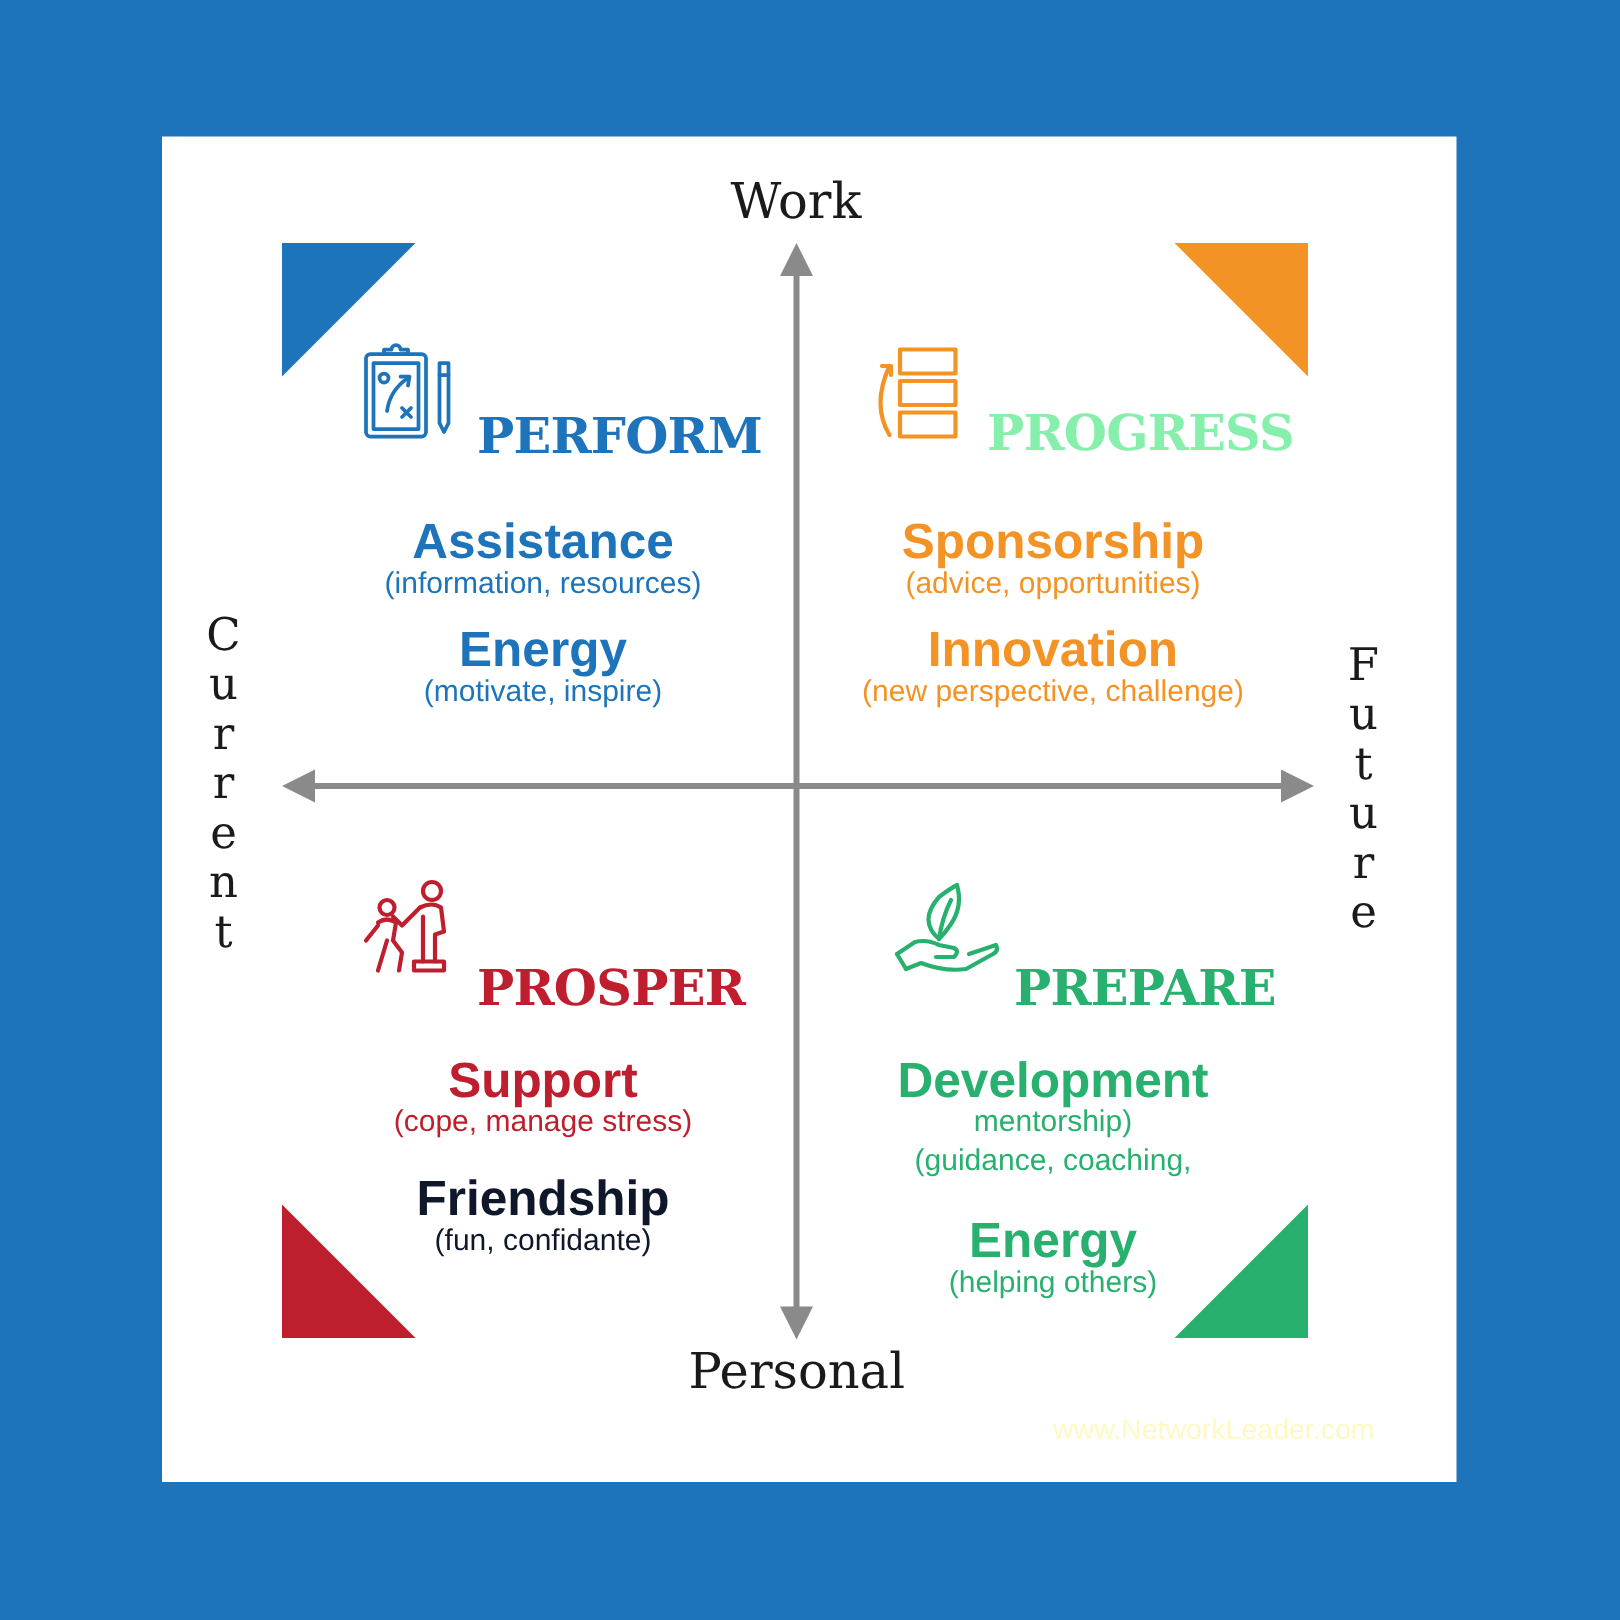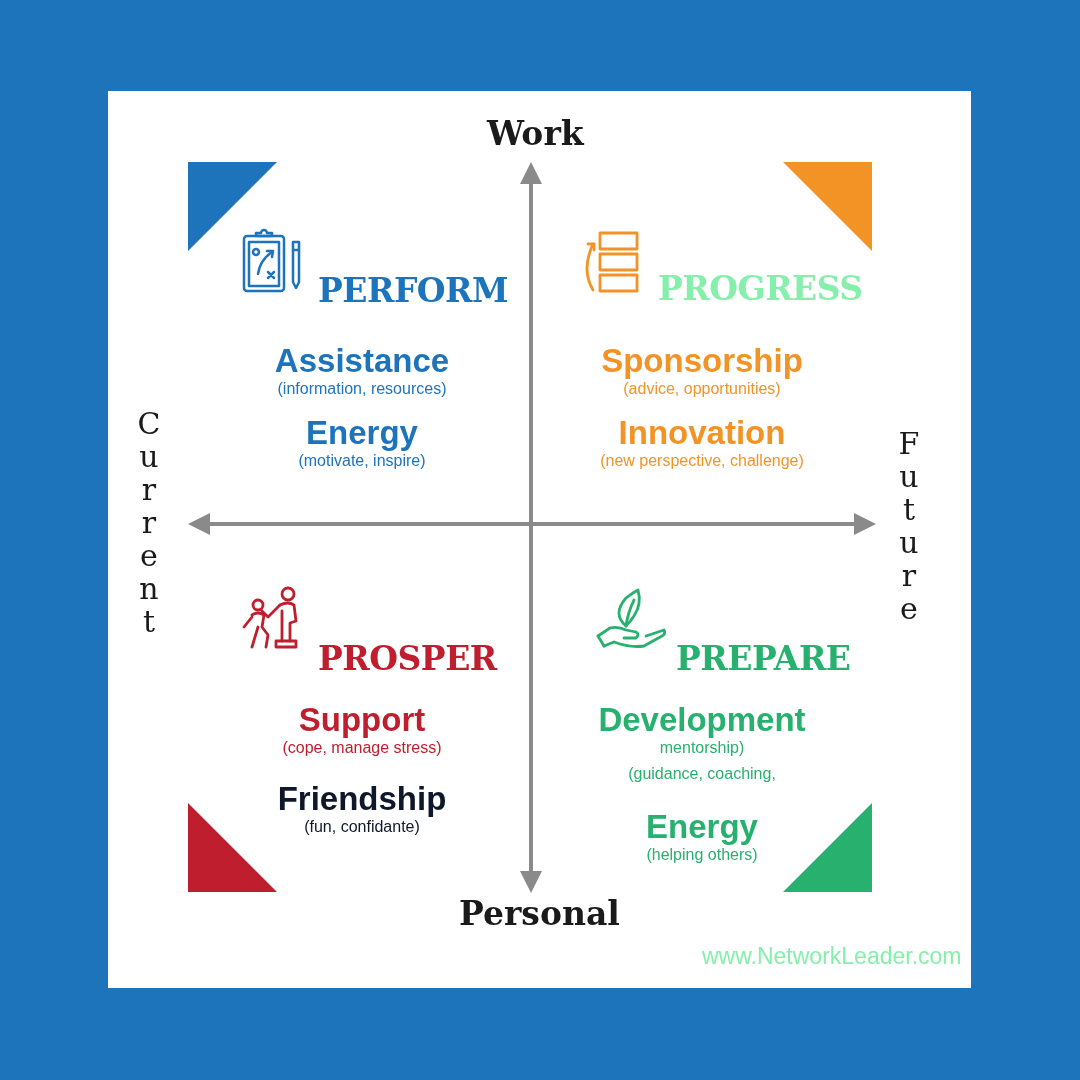--- a/index.html
+++ b/index.html
@@ -1,27 +1,27 @@
 <!DOCTYPE html>
 <html><head>
 <meta charset="utf-8">
 <style>
   html, body { margin:0; padding:0; }
   body { width:1080px; height:1080px; background:#1d74bb; position:relative; overflow:hidden; font-family:"Liberation Sans", sans-serif; }
   .panel { position:absolute; left:108px; top:91px; width:863px; height:897px; background:#ffffff; }
   .abs { position:absolute; }
   .tri { position:absolute; width:0; height:0; }
-  .axis-label { position:absolute; font-family:"DejaVu Serif", serif; color:#1a1a1a; font-size:33px; font-weight:700; }
+  .axis-label { position:absolute; font-family:"DejaVu Serif", serif; color:#1a1a1a; font-size:33px; font-weight:400; }
   .vert { position:absolute; font-family:"DejaVu Serif", serif; color:#1a1a1a; font-size:30px; line-height:33px; text-align:center; width:40px; }
   .vert span { display:block; }
   .qtitle { position:absolute; font-family:"DejaVu Serif", serif; font-weight:bold; font-size:33px; letter-spacing:-0.5px;margin-top:28px; }
   .item { position:absolute; text-align:center; }
   .item .h { font-family:"Liberation Sans", sans-serif; font-weight:bold; font-size:33px; line-height:30px; }
-  .item .s { font-family:"Liberation Sans", sans-serif; font-size:16px; line-height:26px; }
-  .footer { position:absolute; font-family:"Liberation Sans", sans-serif; font-size:23px; color:#86efac; }
+  .item .s { font-family:"Liberation Sans", sans-serif; font-size:20px; line-height:26px; }
+  .footer { position:absolute; font-family:"Liberation Sans", sans-serif; font-size:19px; color:#fef9c3; }
 </style>
 </head>
 <body>
 
 <div class="panel"></div>
 
 <div class="tri" style="left:188px;top:162px;border-top:89px solid #1d74bb;border-right:89px solid transparent;"></div>
 <div class="tri" style="left:783px;top:162px;border-top:89px solid #f39325;border-left:89px solid transparent;"></div>
 <div class="tri" style="left:188px;top:803px;border-bottom:89px solid #be1e2d;border-right:89px solid transparent;"></div>
 <div class="tri" style="left:783px;top:803px;border-bottom:89px solid #28b06e;border-left:89px solid transparent;"></div>

